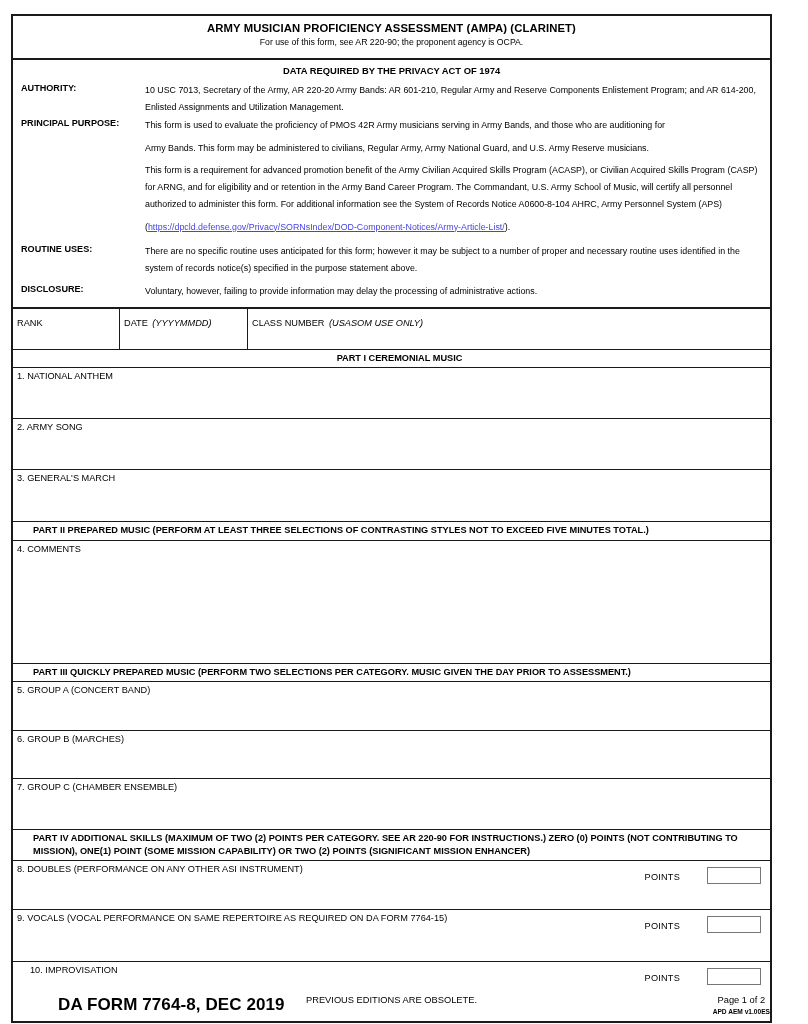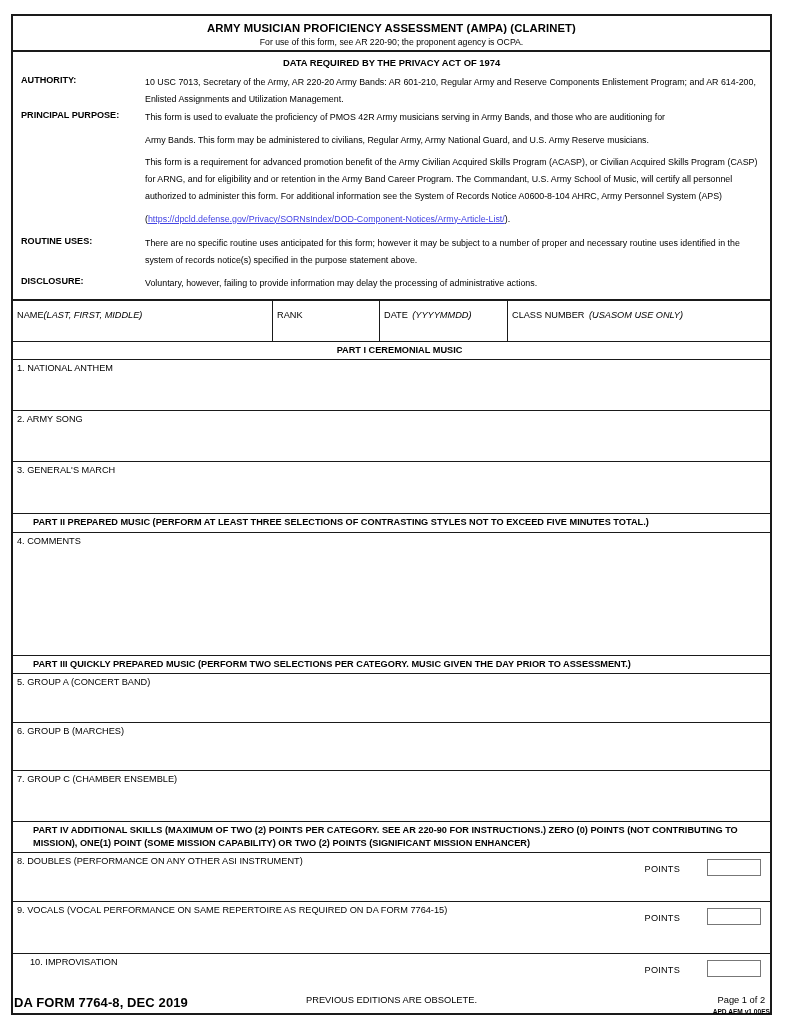--- a/index.html
+++ b/index.html
@@ -31,21 +31,21 @@
     width: 761px;          
     box-sizing: border-box;
     border: 2px solid #1a1a1a;
     background: #fff;
   }
 
   
   .title-block {
     box-sizing: border-box;
     border-bottom: 2px solid #1a1a1a;
-    padding: 5px 4px 2px;
+    padding: 5px 4px 10px;
     text-align: center;
   }
   .form-title {
     font-size: 11.3px;
     font-weight: bold;
     letter-spacing: .1px;
     line-height: 14px;
   }
   .form-subtitle {
     font-size: 8.7px;
@@ -162,23 +162,24 @@
     position: absolute;
     left: 11px;
     top: 992px;
     width: 761px;
     height: 30px;
   }
   .footer-left {
     position: absolute;
     left: 3px;
     top: 3px;
-    font-size: 13px;
+    font-size: 17px;
     font-weight: bold;
     letter-spacing: .1px;
+    padding-left: 44px;
   }
   .footer-center {
     position: absolute;
     left: 0; right: 0;
     top: 3px;
     text-align: center;
     font-size: 9.3px;
   }
   .footer-right {
     position: absolute;
@@ -242,23 +243,20 @@
           <div class="pa-label">DISCLOSURE:</div>
           <div class="pa-text">
             <p>Voluntary, however, failing to provide information may delay the processing of administrative actions.</p>
           </div>
         </div>
 
       </div>
     </div>
 
     <div class="id-row">
-      <div class="id-cell cell-name">
-        <span class="cap">NAME</span><span class="ital">(LAST, FIRST, MIDDLE)</span>
-      </div>
       <div class="id-cell cell-rank">
         <span class="cap">RANK</span>
       </div>
       <div class="id-cell cell-date">
         <span class="cap">DATE</span> <span class="ital">(YYYYMMDD)</span>
       </div>
       <div class="id-cell cell-class last">
         <span class="cap">CLASS NUMBER</span> <span class="ital">(USASOM USE ONLY)</span>
       </div>
     </div>

